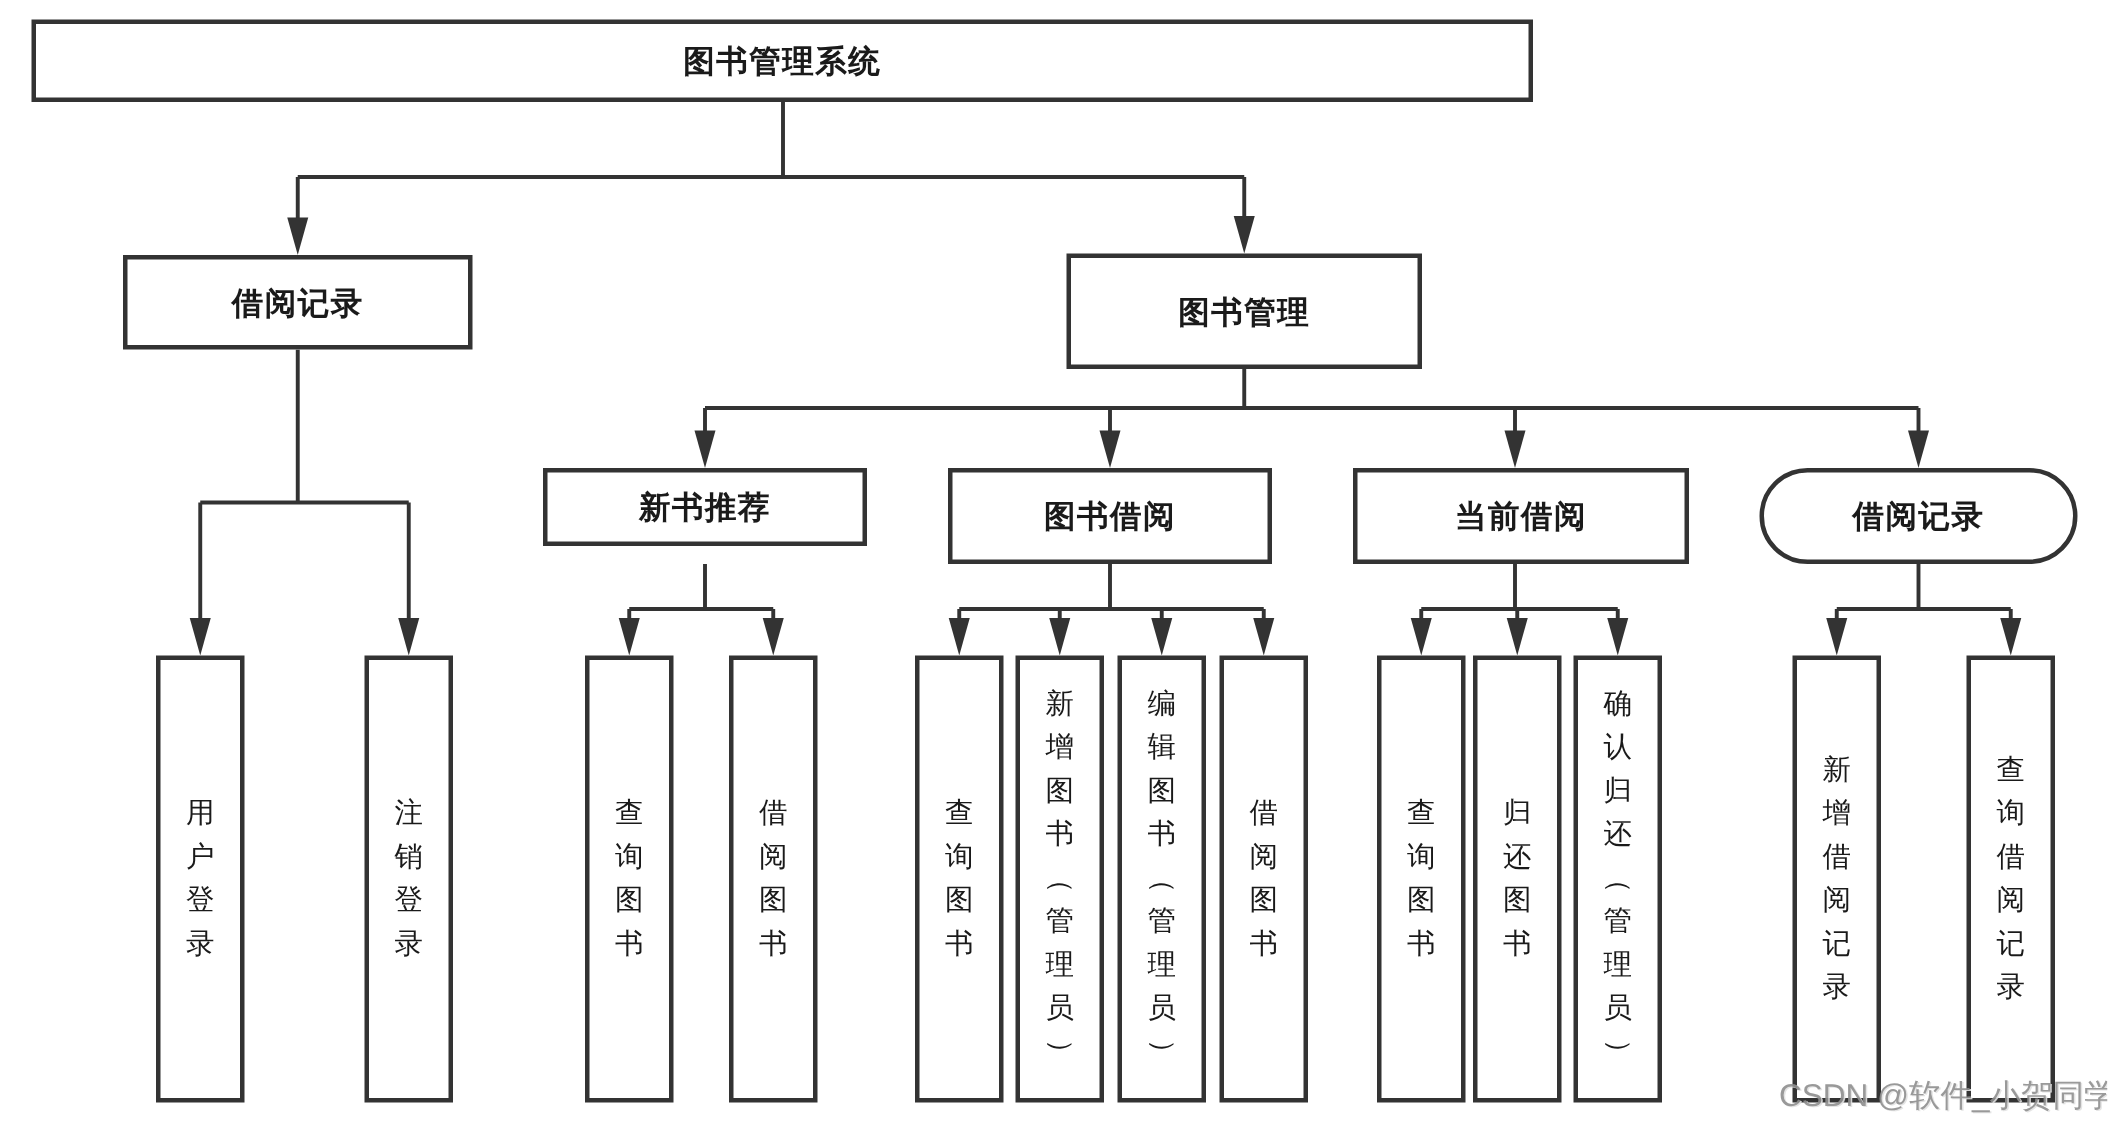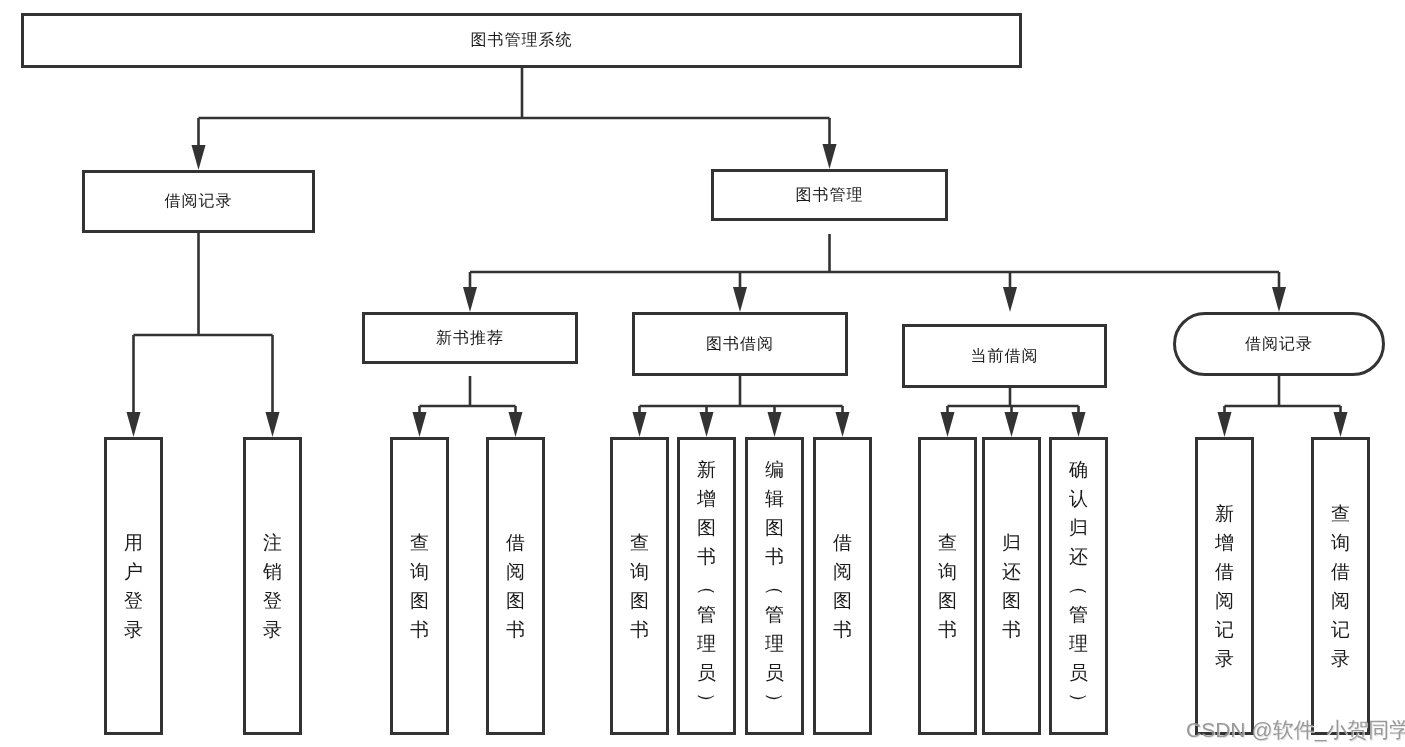--- a/index.html
+++ b/index.html
@@ -31,24 +31,25 @@
     stroke-width: 2.6;
   }
   svg.wires polygon { fill: var(--line); }
   .node {
     position: absolute;
     background: var(--background);
     border: 3px solid var(--line);
     display: flex;
     align-items: center;
     justify-content: center;
-    font-size: 16px;
+    font-size: 21px;
     letter-spacing: 1px;
     z-index: 2;
     color: var(--text);
+    font-weight: bold;
   }
   .leaf {
     position: absolute;
     top: 437px;
     width: 59px;
     height: 298px;
     background: var(--background);
     border: 3px solid var(--line);
     z-index: 2;
   }
@@ -114,25 +115,25 @@
     <polygon points="1071.5,412 1085.5,412 1078.5,437"></polygon>
 
     <path d="M1279,376 V406 M1224.5,406 H1340.5 M1224.5,406 V414 M1340.5,406 V414"></path>
     <polygon points="1217.5,412 1231.5,412 1224.5,437"></polygon>
     <polygon points="1333.5,412 1347.5,412 1340.5,437"></polygon>
   </svg>
 
   <div class="node" style="left:21px; top:13px; width:1001px; height:55px;">图书管理系统</div>
 
   <div class="node" style="left:82px; top:170px; width:233px; height:63px;">借阅记录</div>
-  <div class="node" style="left:711px; top:169px; width:237px; height:52px;">图书管理</div>
+  <div class="node" style="left:711px; top:169px; width:237px; height:77px;">图书管理</div>
 
   <div class="node" style="left:362px; top:312px; width:216px; height:52px;">新书推荐</div>
   <div class="node" style="left:632px; top:312px; width:216px; height:64px;text-align:right;">图书借阅</div>
-  <div class="node" style="left:902px; top:324px; width:205px; height:64px;">当前借阅</div>
+  <div class="node" style="left:902px; top:312px; width:224px; height:64px;">当前借阅</div>
   <div class="node" style="left:1173px; top:312px; width:212px; height:64px;border-radius:32px;">借阅记录</div>
 
   <div class="leaf" style="left:104px;">
     <div class="vlabel">
         <span>用</span>
         <span>户</span>
         <span>登</span>
         <span>录</span>
       </div>
   </div>

